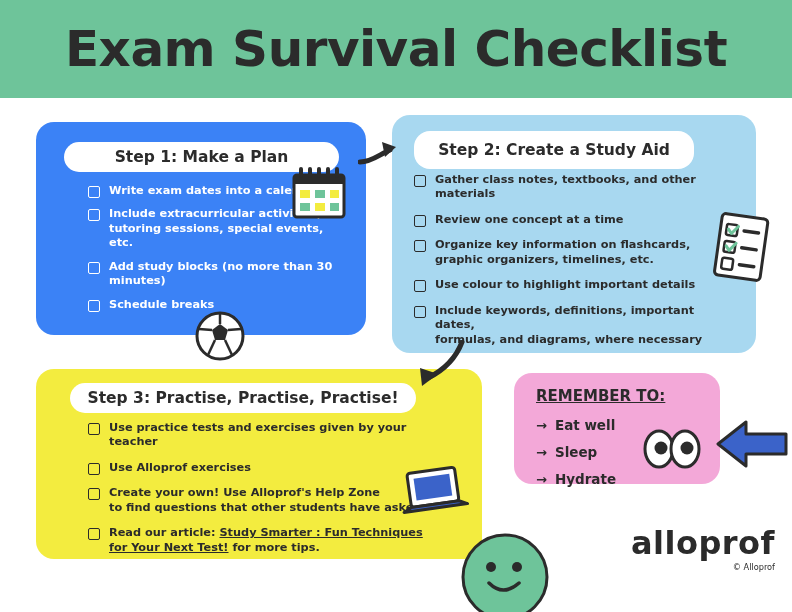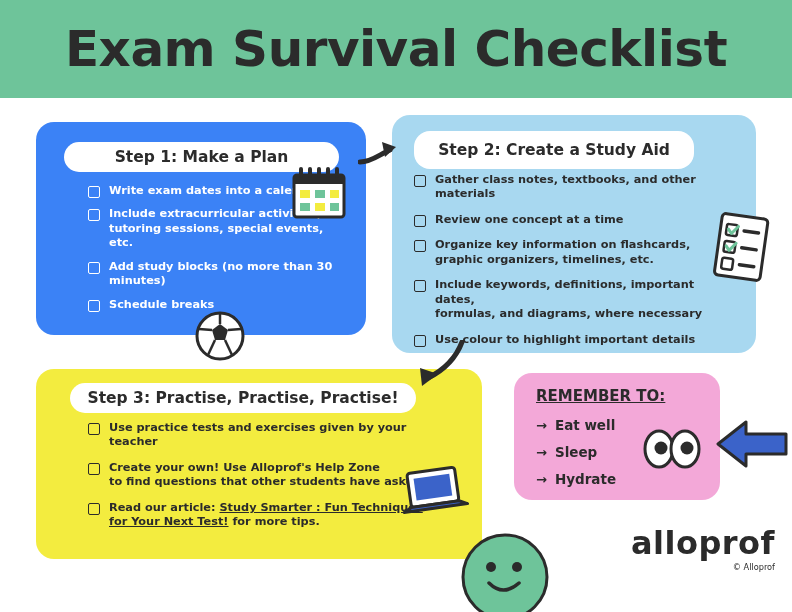--- a/index.html
+++ b/index.html
@@ -76,21 +76,21 @@
     width: 446px; height: 190px;
     background: #f3ec3f;
   }
   #step3 .card-title-pill {
     left: 34px; top: 14px;
     width: 346px; height: 30px;
   }
   
   #remember {
     left: 514px; top: 373px;
-    width: 206px; height: 127px;
+    width: 206px; height: 111px;
     background: #f3a8d8;
   }
 
   
   .check-list {
     position: absolute;
     left: 0; right: 0;
   }
   .check-item {
     display: flex;
@@ -237,36 +237,40 @@
       <span class="checkbox dark"></span>
       <span class="check-text dark">Review one concept at a time</span>
     </div>
     <div class="check-item">
       <span class="checkbox dark"></span>
       <span class="check-text dark" style="white-space: pre-line;">Organize key information on flashcards,
 graphic organizers, timelines, etc.</span>
     </div>
     <div class="check-item">
       <span class="checkbox dark"></span>
+      <span class="check-text dark">Use colour to highlight important details</span>
+    </div>
+    <div class="check-item">
+      <span class="checkbox dark"></span>
       <span class="check-text dark" style="white-space: pre-line;">Include keywords, definitions, important dates,
 formulas, and diagrams, where necessary</span>
-    </div>
-    <div class="check-item">
-      <span class="checkbox dark"></span>
-      <span class="check-text dark">Use colour to highlight important details</span>
     </div>
   </div>
 </div>
 
 <div class="card" id="step3">
   <div class="card-title-pill">Step 3: Practise, Practise, Practise!</div>
   <div class="check-list">
     <div class="check-item">
       <span class="checkbox dark"></span>
       <span class="check-text dark">Use practice tests and exercises given by your teacher</span>
+    </div>
+    <div class="check-item">
+      <span class="checkbox dark"></span>
+      <span class="check-text dark">Use Alloprof exercises</span>
     </div>
     <div class="check-item">
       <span class="checkbox dark"></span>
       <span class="check-text dark" style="white-space: pre-line;">Create your own! Use Alloprof's Help Zone
 to find questions that other students have asked</span>
     </div>
     <div class="check-item">
       <span class="checkbox dark"></span>
       <span class="check-text dark">
         <span>Read our article: </span><span class="link-text" style="white-space: pre-line;">Study Smarter : Fun Techniques

